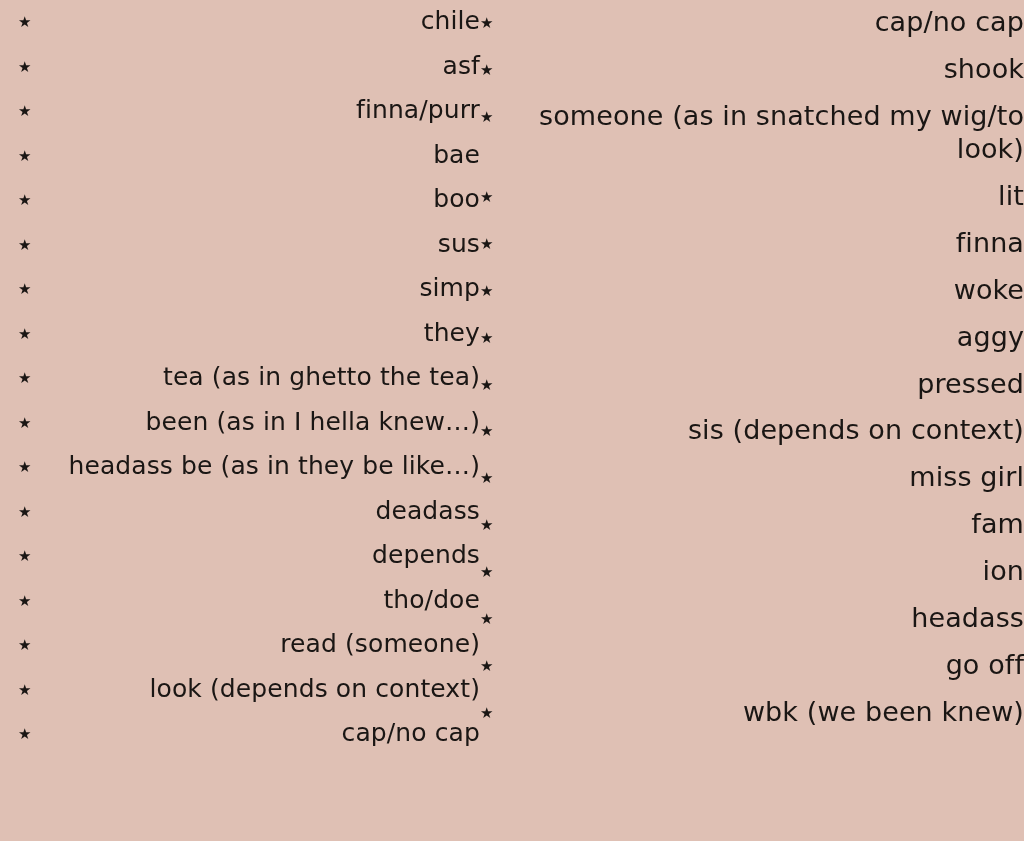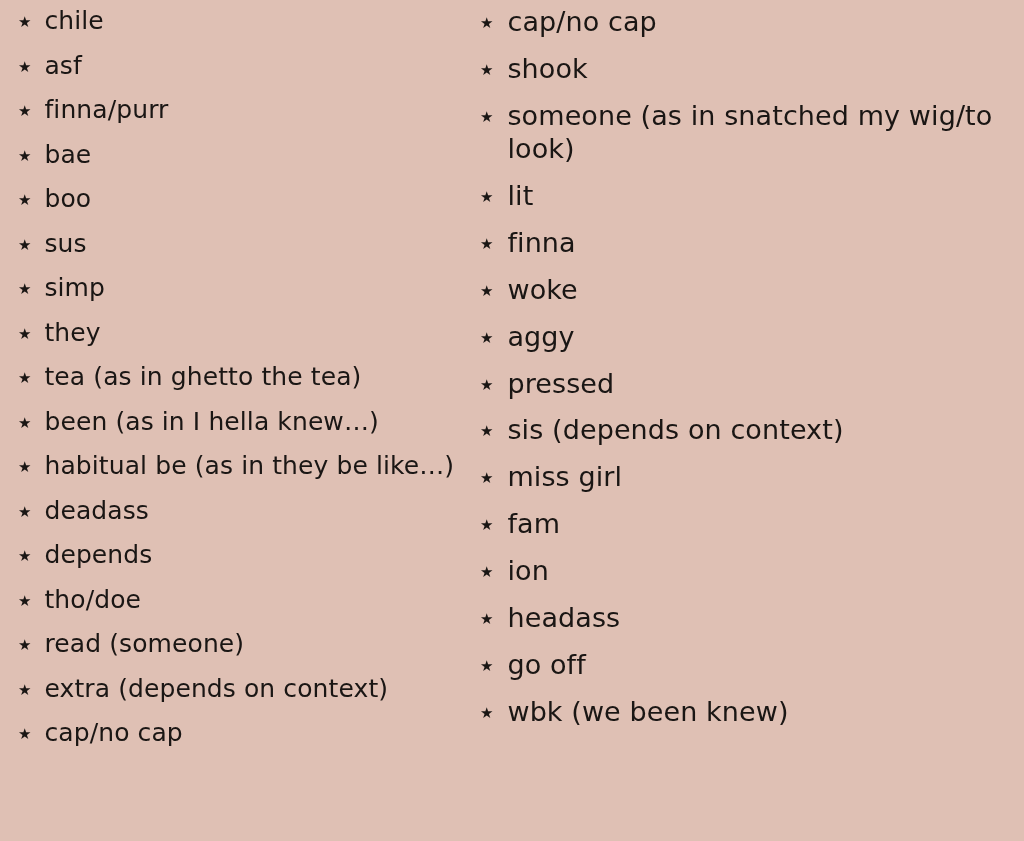--- a/index.html
+++ b/index.html
@@ -63,20 +63,21 @@
     position: relative;
     top: 9px;
   }
   .column-right .bullet {
     top: 10px;
     margin-right: 14px;
   }
   .term-text {
     flex: 1 1 auto;
     letter-spacing: 0.1px;
+    text-align: right;
   }
 </style>
 </head>
 <body>
 
 <div class="page">
 
   <div class="column column-left">
     <ul class="term-list">
       <li class="term-item">
@@ -114,41 +115,41 @@
       <li class="term-item">
         <span class="bullet">★</span>
         <span class="term-text">tea (as in ghetto the tea)</span>
       </li>
       <li class="term-item">
         <span class="bullet">★</span>
         <span class="term-text">been (as in I hella knew…)</span>
       </li>
       <li class="term-item">
         <span class="bullet">★</span>
-        <span class="term-text">habitual be (as in they be like…)</span>
+        <span class="term-text">headass be (as in they be like…)</span>
       </li>
       <li class="term-item">
         <span class="bullet">★</span>
         <span class="term-text">deadass</span>
       </li>
       <li class="term-item">
         <span class="bullet">★</span>
         <span class="term-text">depends</span>
       </li>
       <li class="term-item">
         <span class="bullet">★</span>
         <span class="term-text">tho/doe</span>
       </li>
       <li class="term-item">
         <span class="bullet">★</span>
         <span class="term-text">read (someone)</span>
       </li>
       <li class="term-item">
         <span class="bullet">★</span>
-        <span class="term-text">extra (depends on context)</span>
+        <span class="term-text">look (depends on context)</span>
       </li>
       <li class="term-item">
         <span class="bullet">★</span>
         <span class="term-text">cap/no cap</span>
       </li>
     </ul>
   </div>
 
   <div class="column column-right">
     <ul class="term-list">

